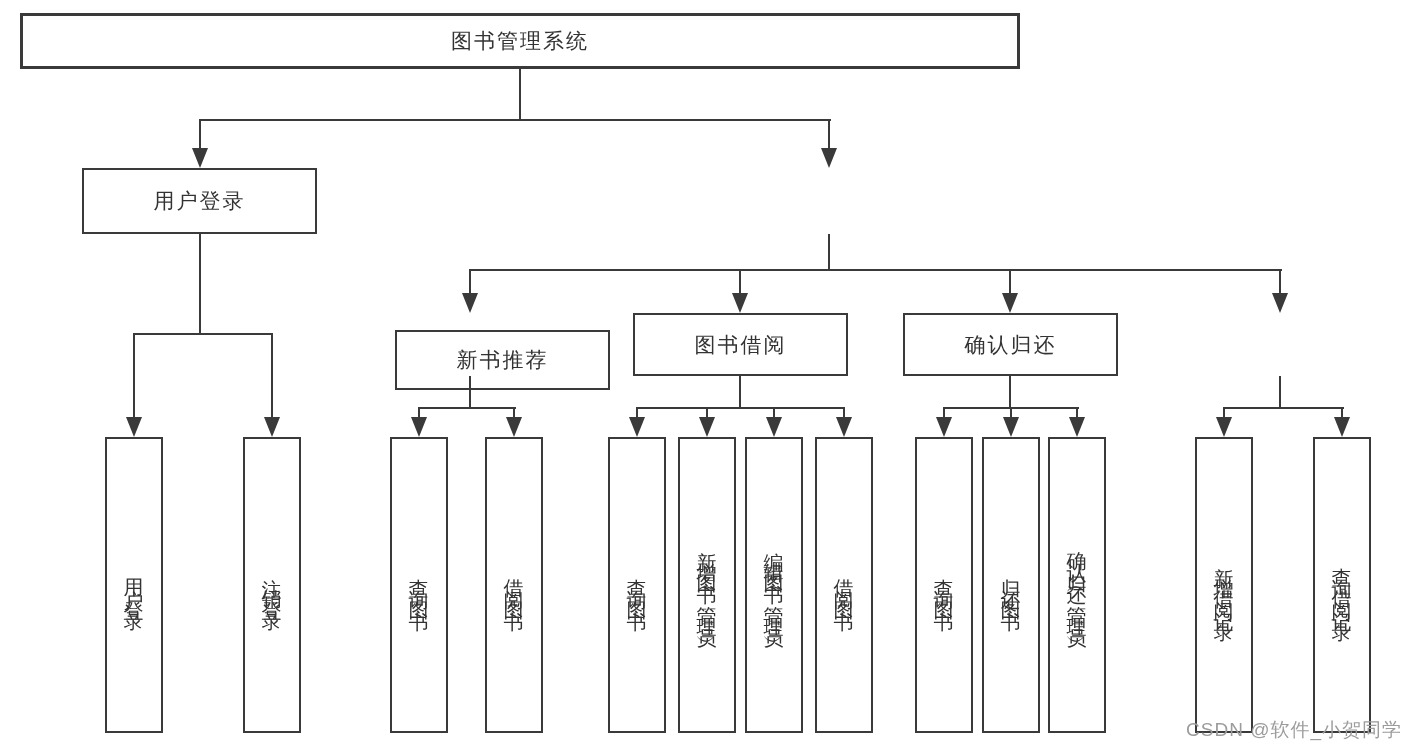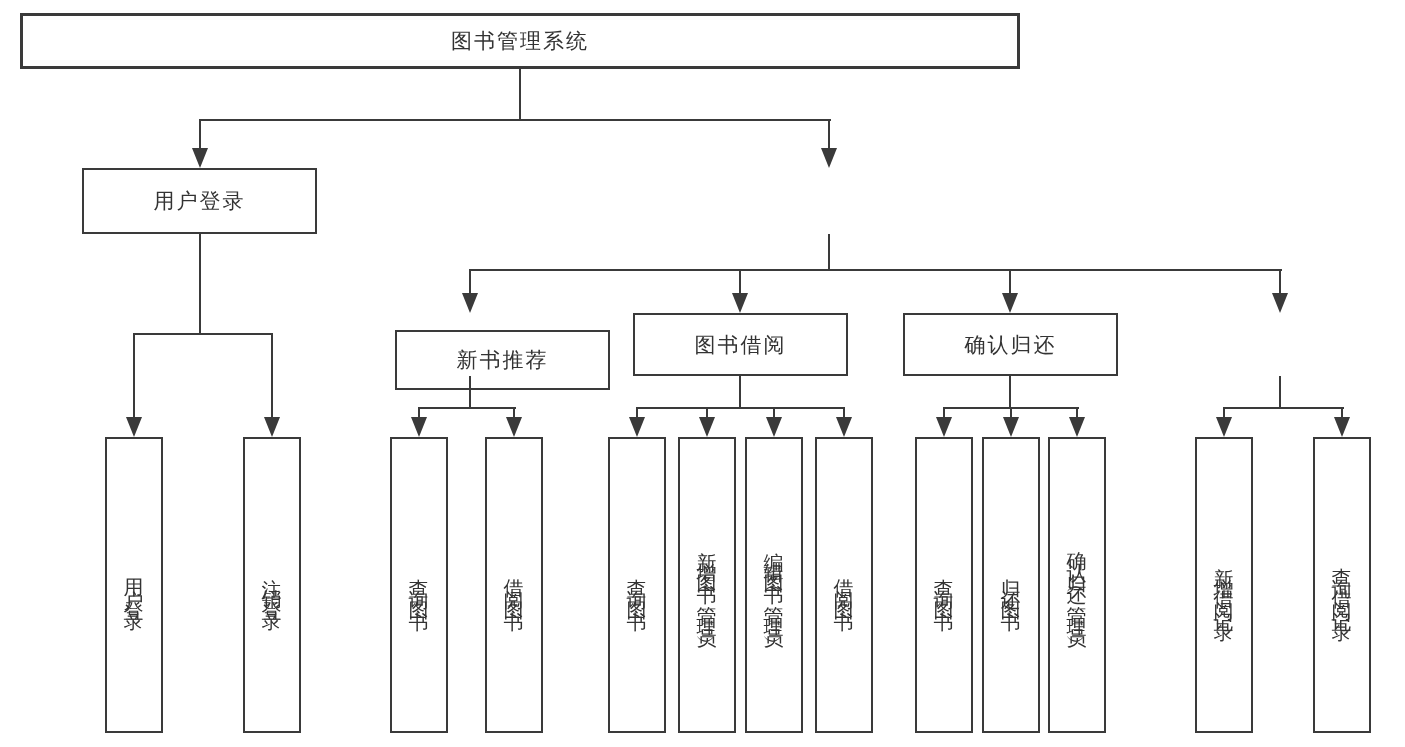--- a/index.html
+++ b/index.html
@@ -188,14 +188,15 @@
   <div class="vline" style="left:1076px; top:409px; height:10px;"></div>
   <div class="arrowhead" style="left:1069px; top:417px;"></div>
 
   <div class="vline" style="left:1279px; top:376px; height:32px;"></div>
   <div class="hline" style="left:1223px; top:407px; width:121px;"></div>
   <div class="vline" style="left:1223px; top:409px; height:10px;"></div>
   <div class="arrowhead" style="left:1216px; top:417px;"></div>
   <div class="vline" style="left:1341px; top:409px; height:10px;"></div>
   <div class="arrowhead" style="left:1334px; top:417px;"></div>
 
+  <div class="watermark">CSDN @软件_小贺同学</div>
 
 </div>
 
 </body></html>

